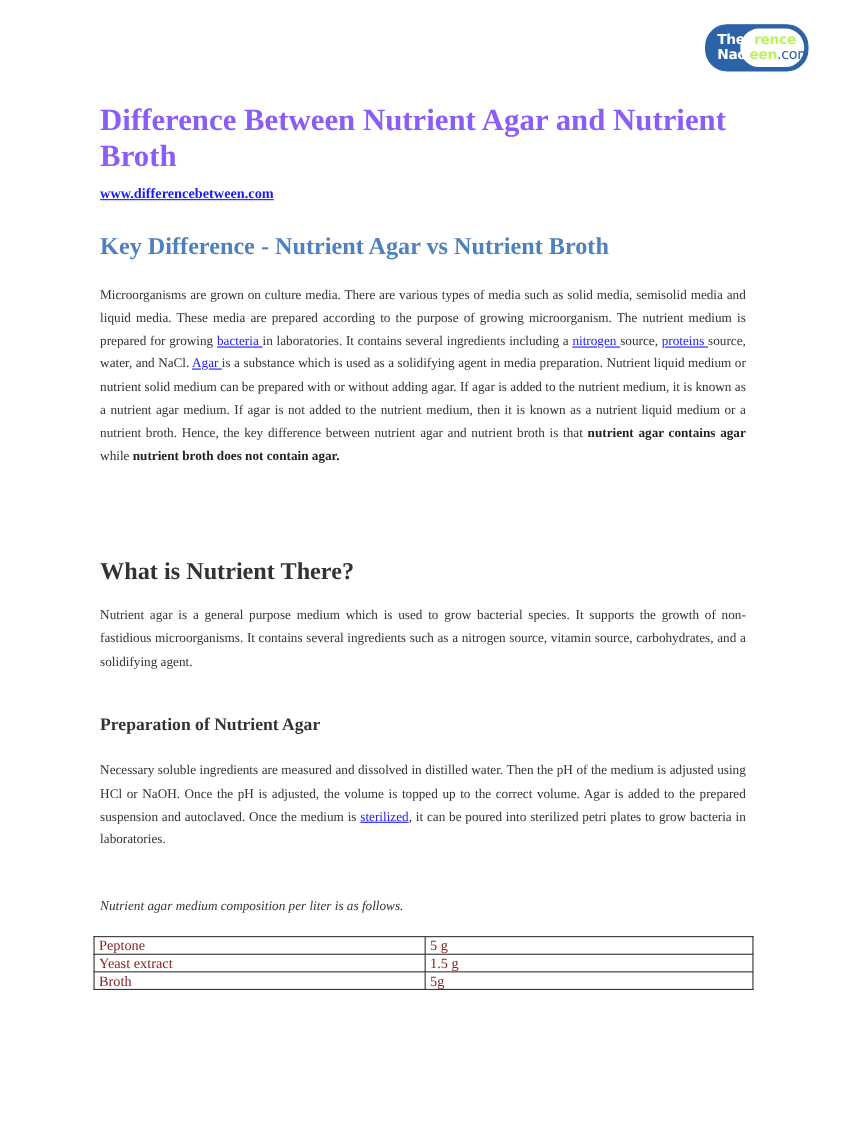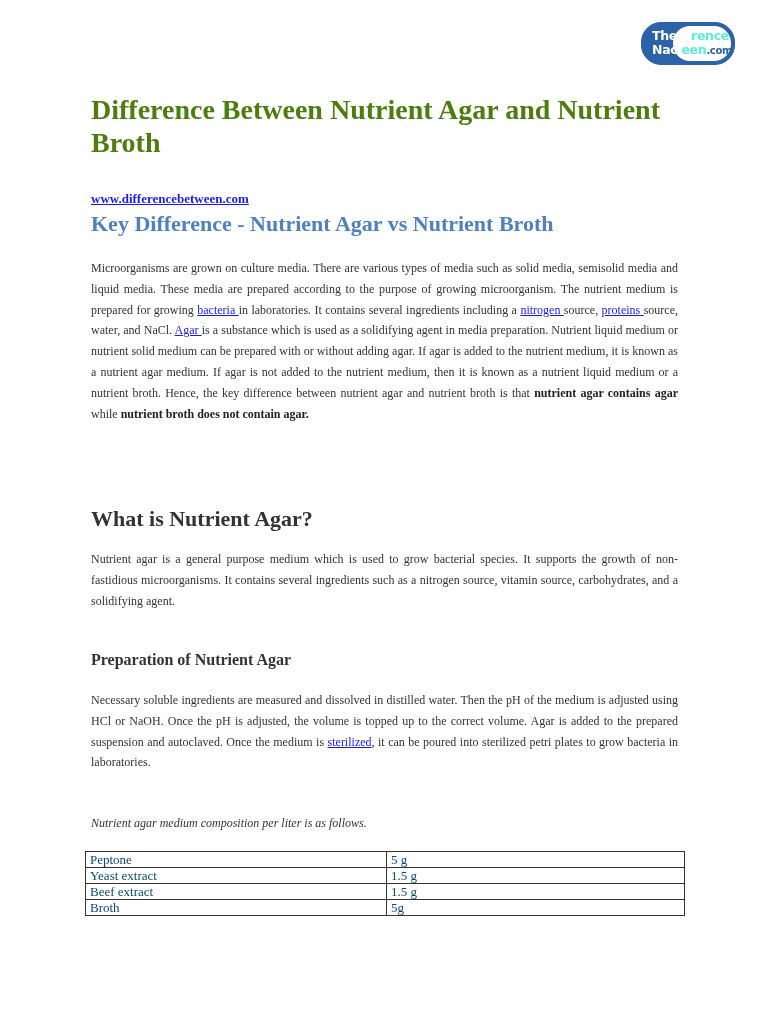--- a/index.html
+++ b/index.html
@@ -41,43 +41,43 @@
       left: 10px;
       font-family: "DejaVu Sans", sans-serif;
       font-weight: bold;
       font-size: 12.5px;
       letter-spacing: -0.3px;
       line-height: 14px;
     }
     .logo .line1 { top: 6px; }
     .logo .line2 { top: 20px; }
     .logo .w { color: #ffffff; }
-    .logo .b { color: #5eead4; }
-    .logo .dotcom { font-size: 10px; color: #2c62a8; font-weight: bold; }
+    .logo .b { color: #bef264; }
+    .logo .dotcom { font-size: 13px; color: #2c62a8; font-weight: normal; }
 
     .page {
       position: absolute;
       left: 91px;
       top: 0;
       width: 587px;
     }
     h1.title {
       position: absolute;
       top: 93px;
       left: 0;
       margin: 0;
       width: 590px;
       font-size: 28px;
       line-height: 33px;
       font-weight: bold;
-      color: #4d7c0f;
+      color: #8b5cf6;
     }
     a.site-link {
       position: absolute;
-      top: 191px;
+      top: 168px;
       left: 0;
       font-size: 13px;
       font-weight: bold;
       color: #1a1aff;
       text-decoration: underline;
     }
     h2.key {
       position: absolute;
       top: 211px;
       left: 0;
@@ -129,48 +129,48 @@
     #p4 { top: 813px; font-style: italic; }
 
     table.comp {
       position: absolute;
       top: 851px;
       left: 85px;
       width: 600px;
       border-collapse: collapse;
       font-size: 13px;
       line-height: 15px;
-      color: #0c4a6e;
+      color: #7f1d1d;
     }
     table.comp td {
       border: 1px solid #333333;
       padding: 0 4px;
       height: 15px;
     }
     table.comp td.name { width: 292px; }
   </style>
 </head>
 <body>
 
 <div class="logo">
   <div class="white-half"></div>
-  <div class="line1"><span class="w">There</span><span class="b">rence</span></div>
+  <div class="line1"><span class="w">Then</span><span class="b">rence</span></div>
   <div class="line2"><span class="w">Nacl</span><span class="b">een</span><span class="dotcom">.com</span></div>
 </div>
 
 <div class="page">
   <h1 class="title">Difference Between Nutrient Agar and Nutrient Broth</h1>
 
   <a class="site-link">www.differencebetween.com</a>
 
   <h2 class="key">Key Difference - Nutrient Agar vs Nutrient Broth</h2>
 
   <p class="body" id="p1"><span>Microorganisms are grown on culture media. There are various types of media such as solid media, semisolid media and liquid media. These media are prepared according to the purpose of growing microorganism. The nutrient medium is prepared for growing </span><a>bacteria </a><span>in laboratories. It contains several ingredients including a </span><a>nitrogen </a><span>source, </span><a>proteins </a><span>source, water, and NaCl. </span><a>Agar </a><span>is a substance which is used as a solidifying agent in media preparation. Nutrient liquid medium or nutrient solid medium can be prepared with or without adding agar. If agar is added to the nutrient medium, it is known as a nutrient agar medium. If agar is not added to the nutrient medium, then it is known as a nutrient liquid medium or a nutrient broth. Hence, the key difference between nutrient agar and nutrient broth is that </span><b>nutrient agar contains agar</b><span> while </span><b>nutrient broth does not contain agar.</b></p>
 
-  <h2 class="section">What is Nutrient Agar?</h2>
+  <h2 class="section">What is Nutrient There?</h2>
 
   <p class="body" id="p2">Nutrient agar is a general purpose medium which is used to grow bacterial species. It supports the growth of non-fastidious microorganisms. It contains several ingredients such as a nitrogen source, vitamin source, carbohydrates, and a solidifying agent.</p>
 
   <h3 class="sub">Preparation of Nutrient Agar</h3>
 
   <p class="body" id="p3"><span>Necessary soluble ingredients are measured and dissolved in distilled water. Then the pH of the medium is adjusted using HCl or NaOH. Once the pH is adjusted, the volume is topped up to the correct volume. Agar is added to the prepared suspension and autoclaved. Once the medium is </span><a>sterilized</a><span>, it can be poured into sterilized petri plates to grow bacteria in laboratories.</span></p>
 
   <p class="body" id="p4">Nutrient agar medium composition per liter is as follows.</p>
 </div>
 
@@ -178,21 +178,17 @@
   <tbody>
     <tr>
       <td class="name">Peptone</td>
       <td>5 g</td>
     </tr>
     <tr>
       <td class="name">Yeast extract</td>
       <td>1.5 g</td>
     </tr>
     <tr>
-      <td class="name">Beef extract</td>
-      <td>1.5 g</td>
-    </tr>
-    <tr>
       <td class="name">Broth</td>
       <td>5g</td>
     </tr>
   </tbody>
 </table>
 
 </body></html>

